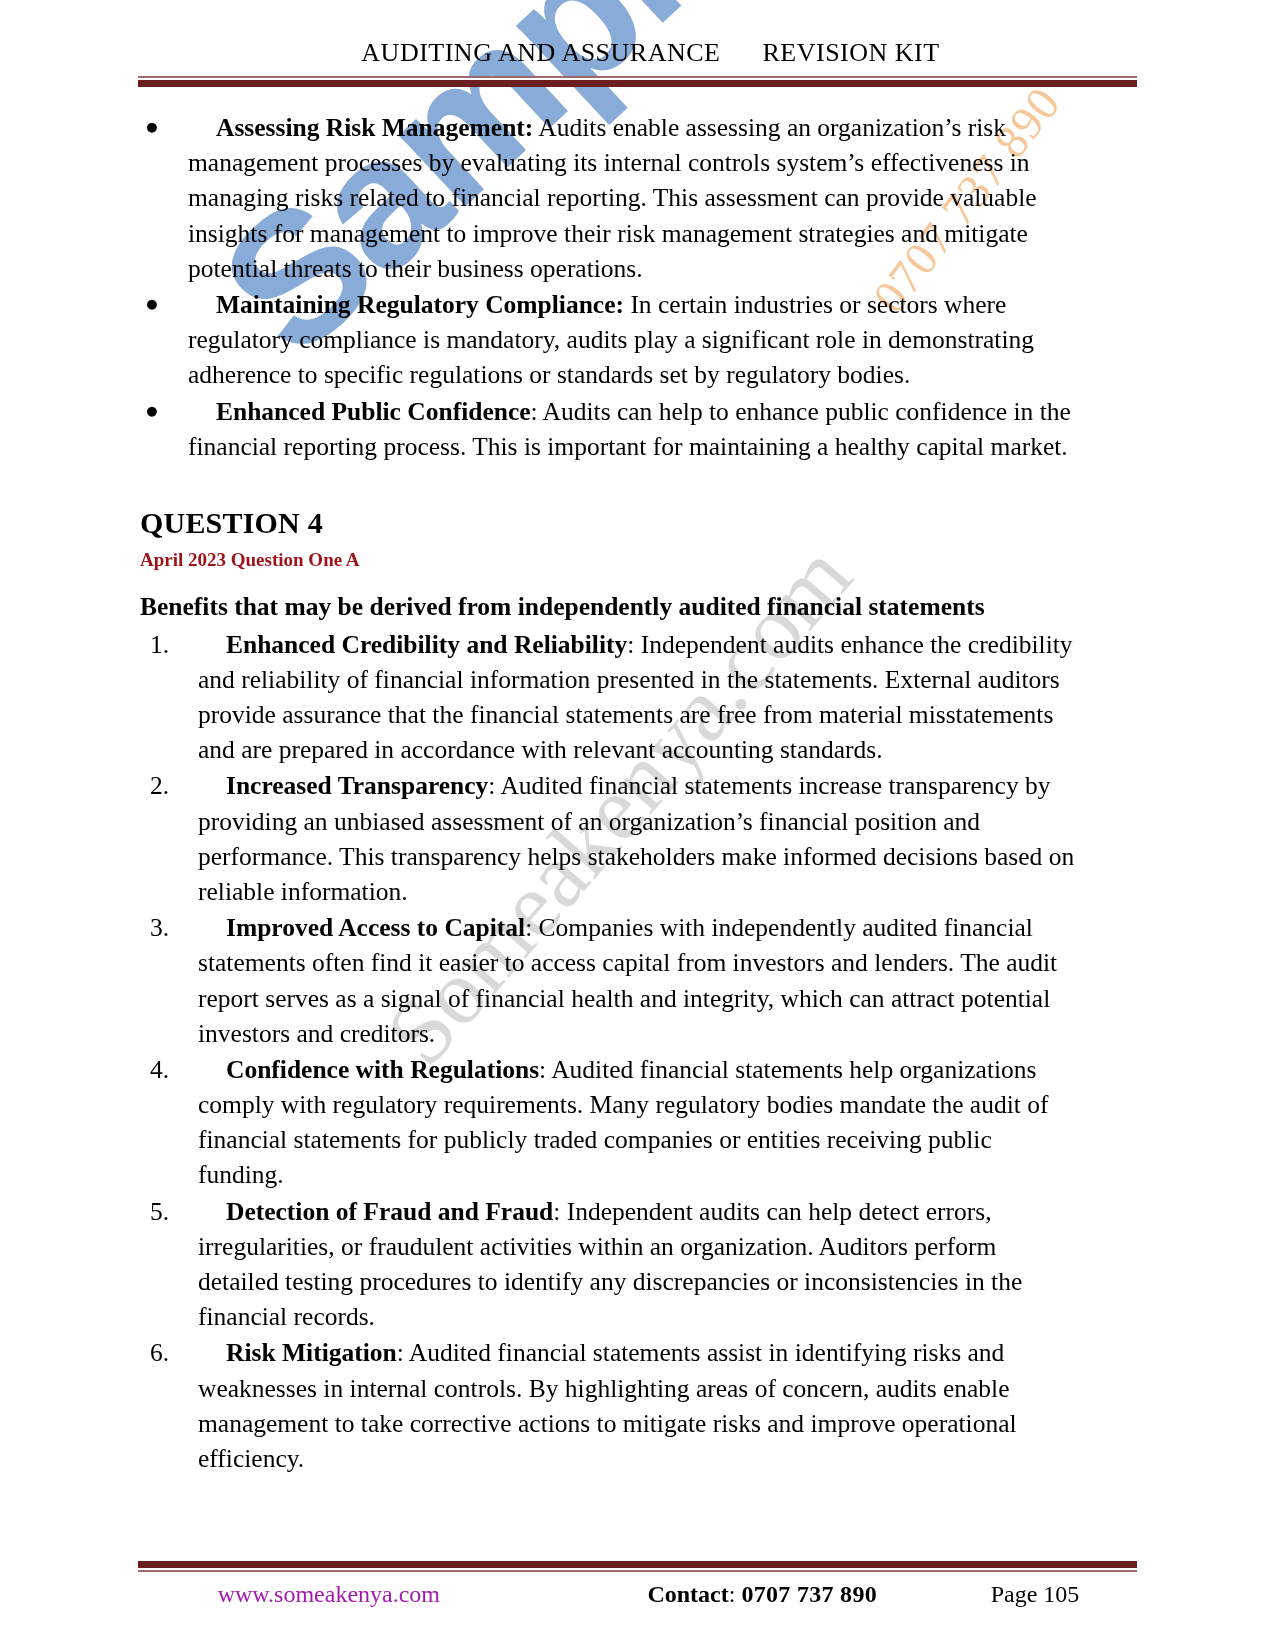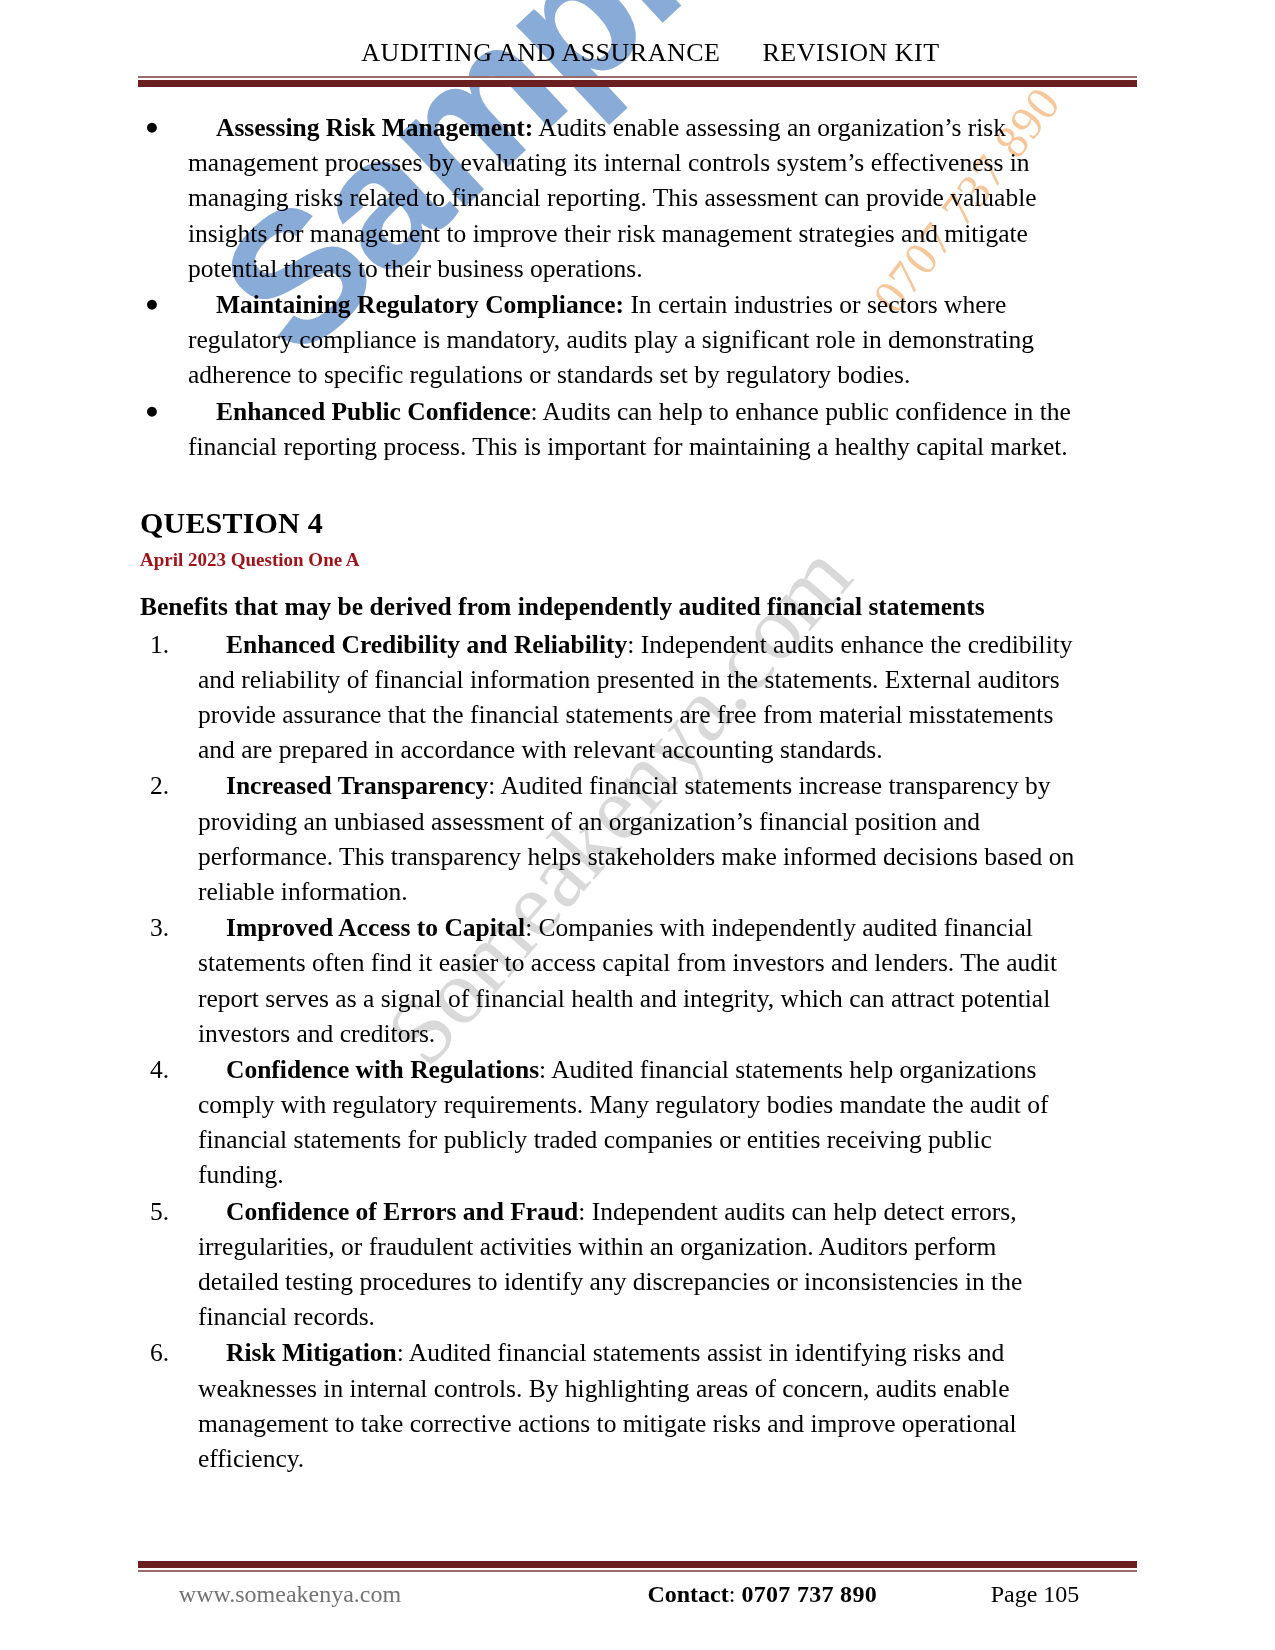--- a/index.html
+++ b/index.html
@@ -183,24 +183,24 @@
   #footer .rule-thick { height: 7px; background: #6b1f21; }
   #footer .rule-gap { height: 2px; background: #ffffff; }
   #footer .rule-thin { height: 2px; background: #9c6a6a; }
   #footer .frow {
     margin: 9px 140px 0 140px;
     display: flex;
     align-items: baseline;
     font-size: 24px;
   }
   #footer .f-left {
-    color: #737373;
+    color: #a21caf;
     flex: 0 0 auto;
     width: 300px;
-    text-align: center;
+    text-align: right;
   }
   #footer .f-mid {
     flex: 1 1 auto;
     text-align: right;
     padding-right: 58px;
   }
   #footer .f-mid .contact-label { font-weight: 700; }
   #footer .f-mid .contact-num { font-weight: 700; letter-spacing: 0.3px; }
   #footer .f-right {
     flex: 0 0 auto;
@@ -261,21 +261,21 @@
       <li>
         <span class="num">3.</span>
         <span><span class="lead">Improved Access to Capital</span><span>: Companies with independently audited financial statements often find it easier to access capital from investors and lenders. The audit report serves as a signal of financial health and integrity, which can attract potential investors and creditors.</span></span>
       </li>
       <li>
         <span class="num">4.</span>
         <span><span class="lead">Confidence with Regulations</span><span>: Audited financial statements help organizations comply with regulatory requirements. Many regulatory bodies mandate the audit of financial statements for publicly traded companies or entities receiving public funding.</span></span>
       </li>
       <li>
         <span class="num">5.</span>
-        <span><span class="lead">Confidence of Errors and Fraud</span><span>: Independent audits can help detect errors, irregularities, or fraudulent activities within an organization. Auditors perform detailed testing procedures to identify any discrepancies or inconsistencies in the financial records.</span></span>
+        <span><span class="lead">Detection of Fraud and Fraud</span><span>: Independent audits can help detect errors, irregularities, or fraudulent activities within an organization. Auditors perform detailed testing procedures to identify any discrepancies or inconsistencies in the financial records.</span></span>
       </li>
       <li>
         <span class="num">6.</span>
         <span><span class="lead">Risk Mitigation</span><span>: Audited financial statements assist in identifying risks and weaknesses in internal controls. By highlighting areas of concern, audits enable management to take corrective actions to mitigate risks and improve operational efficiency.</span></span>
       </li>
     </ol>
 
   </div>
 
   <div id="footer">

